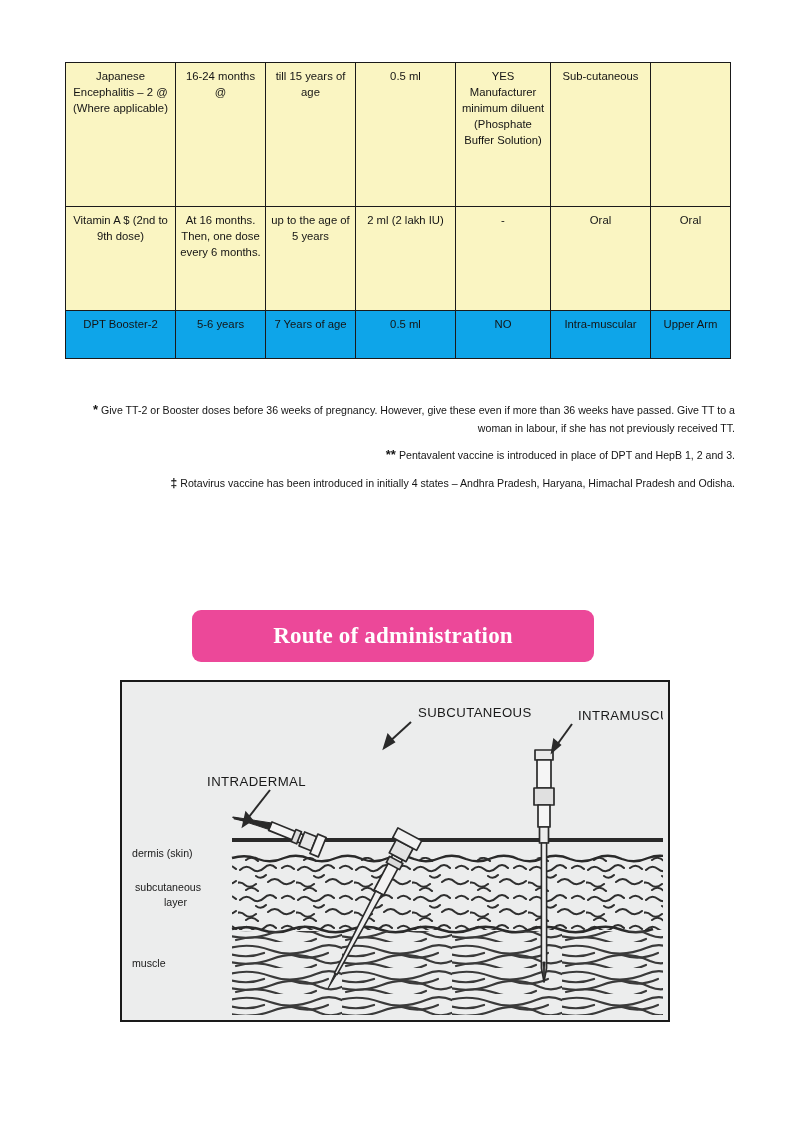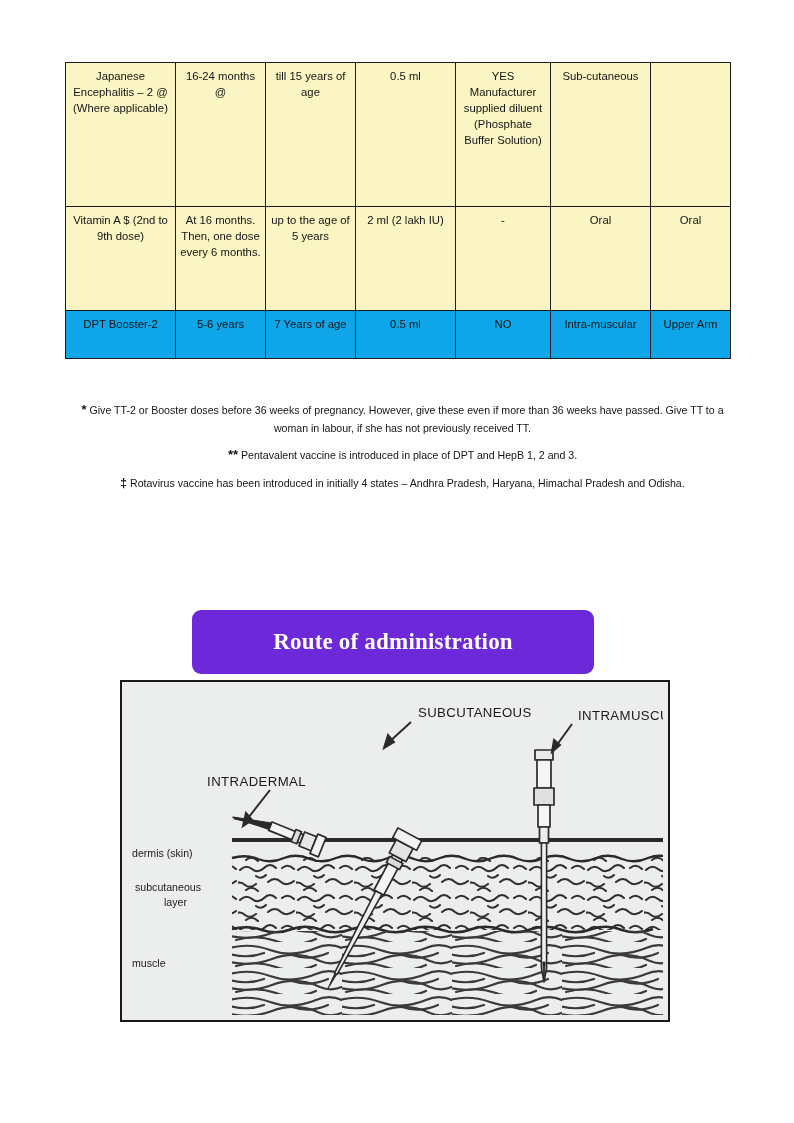--- a/index.html
+++ b/index.html
@@ -60,39 +60,39 @@
     position: absolute;
     left: 70px;
     top: 400px;
     width: 665px;
   }
   .fn {
     font-size: 10.6px;
     line-height: 1.52;
     color: #141414;
     margin-bottom: 9px;
-    text-align: center;
+    text-align: right;
   }
   .fn .sym {
     font-weight: bold;
     font-size: 13px;
     vertical-align: baseline;
     padding-right: 3px;
   }
   .fn .sym.small { font-size: 12px; }
   .fn b { font-weight: bold; }
 
   
   .banner {
     position: absolute;
     left: 192px;
     top: 610px;
     width: 402px;
-    height: 64px;
-    background: #6d28d9;
+    height: 52px;
+    background: #ec4899;
     border-radius: 9px;
     display: flex;
     align-items: center;
     justify-content: center;
   }
   .banner-text {
     font-family: "Liberation Serif", serif;
     font-weight: bold;
     font-size: 23px;
     color: #ffffff;
@@ -136,21 +136,21 @@
         <col class="c5">
         <col class="c6">
         <col class="c7">
     </colgroup>
     <tbody>
       <tr class="row-yellow r1">
         <td>Japanese Encephalitis – 2 @ (Where applicable)</td>
         <td>16-24 months @</td>
         <td>till 15 years of age</td>
         <td>0.5 ml</td>
-        <td>YES Manufacturer supplied diluent (Phosphate Buffer Solution)</td>
+        <td>YES Manufacturer minimum diluent (Phosphate Buffer Solution)</td>
         <td>Sub-cutaneous</td>
         <td></td>
       </tr>
       <tr class="row-yellow r2">
         <td>Vitamin A $ (2nd to 9th dose)</td>
         <td>At 16 months. Then, one dose every 6 months.</td>
         <td>up to the age of 5 years</td>
         <td>2 ml (2 lakh  IU)</td>
         <td>-</td>
         <td>Oral</td>

